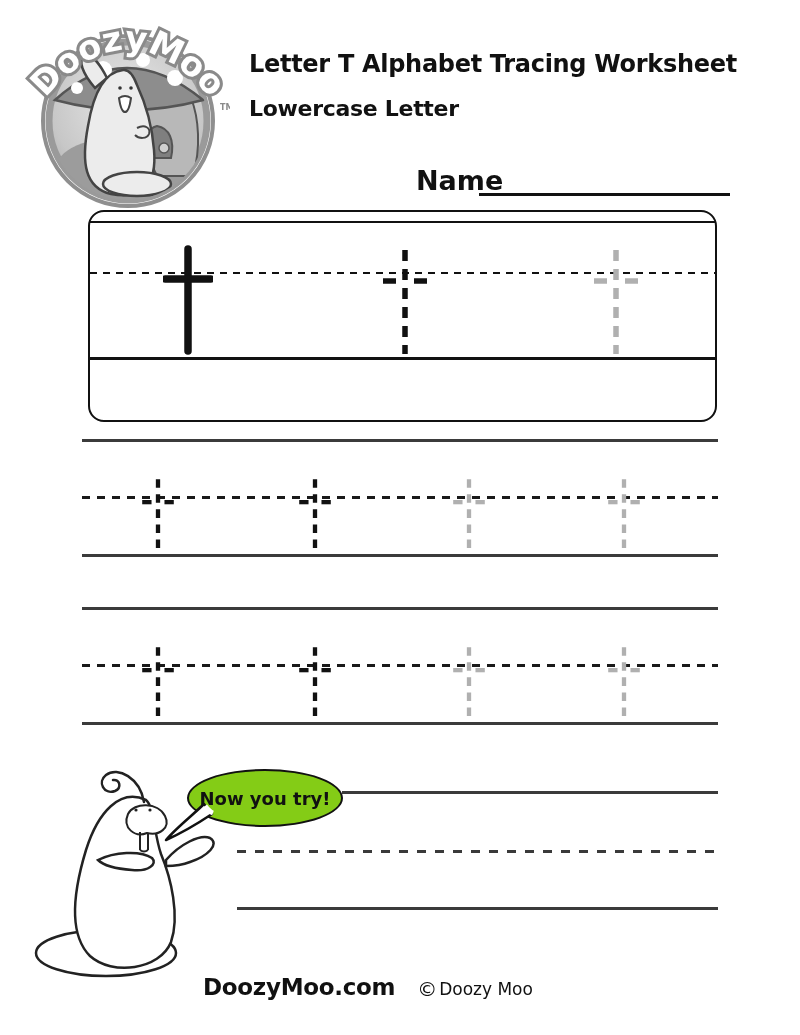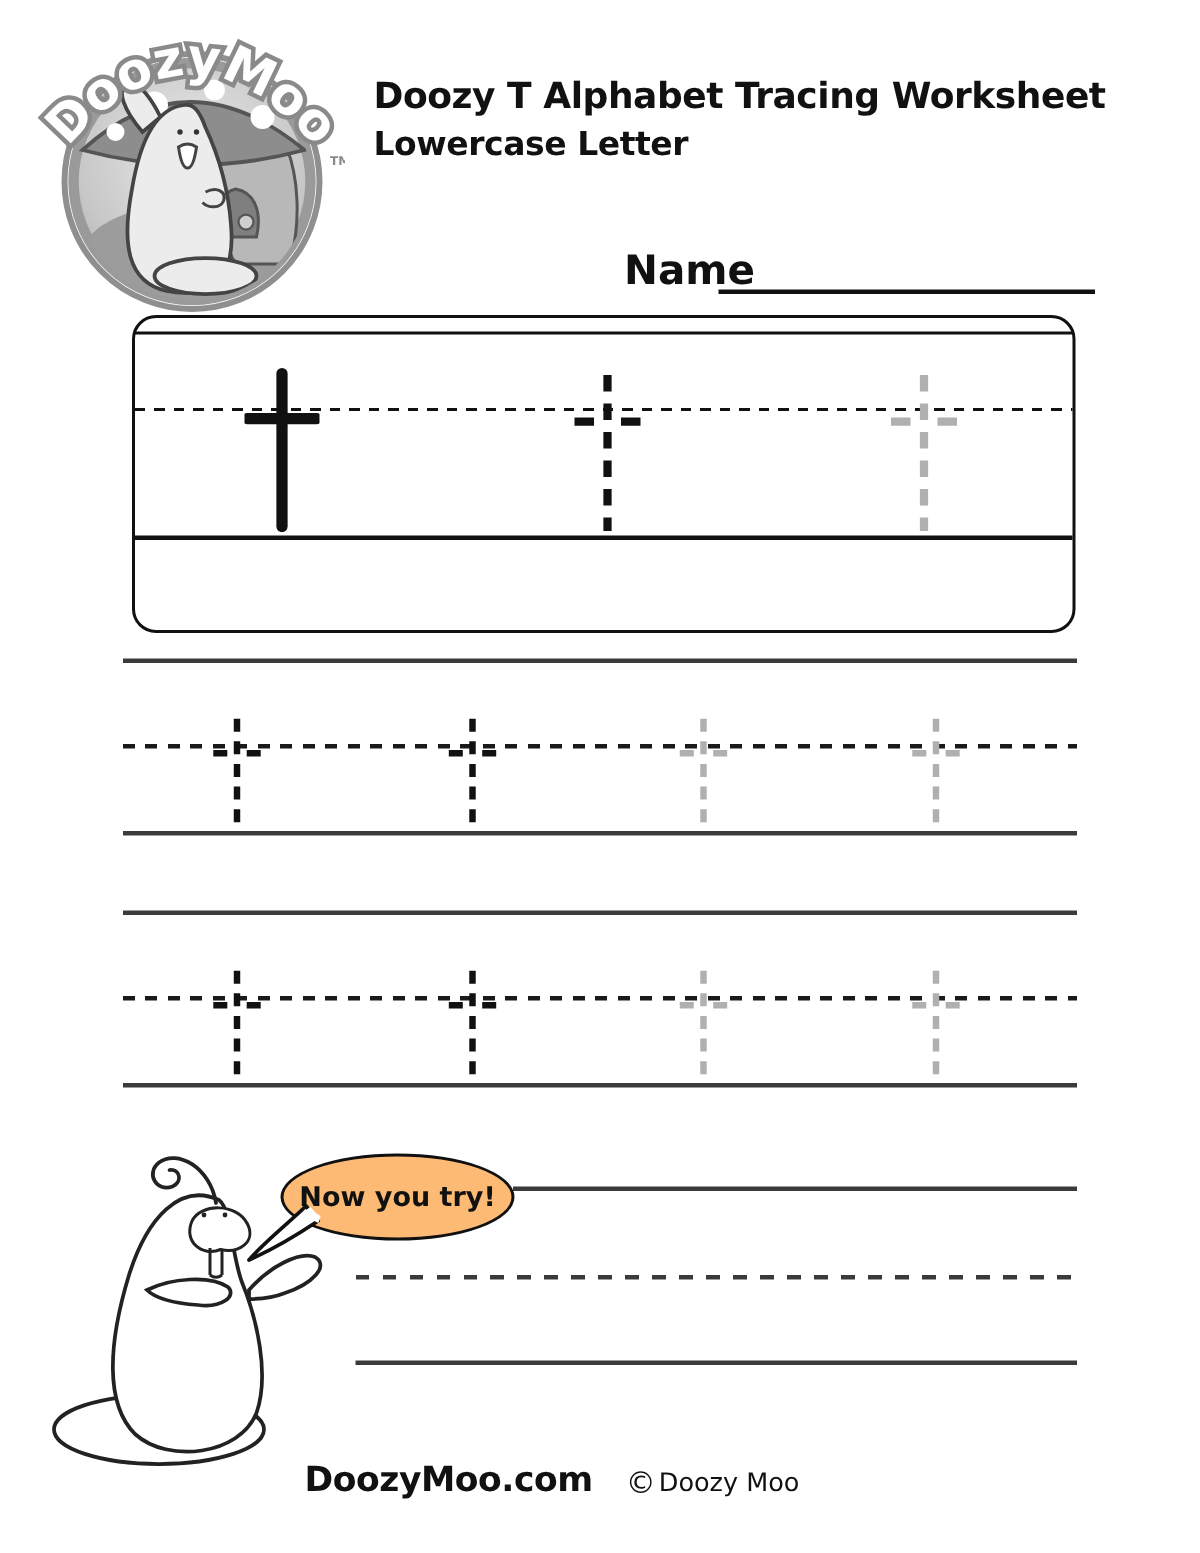--- a/index.html
+++ b/index.html
@@ -6,21 +6,21 @@
   body {
     width:800px; height:1035px; background:#ffffff;
     font-family:"DejaVu Sans", sans-serif; color:#111;
     position:relative; overflow:hidden;
   }
   .abs { position:absolute; }
 
   
   .title-block { left:249px; top:50px; }
   .title-line1 { font-size:24px; font-weight:bold; letter-spacing:-0.3px; white-space:nowrap; }
-  .title-line2 { font-size:22px; font-weight:bold; letter-spacing:-0.3px; margin-top:6px; }
+  .title-line2 { font-size:22px; font-weight:bold; letter-spacing:-0.3px; margin-top:18px; }
 
   .name-label { left:416px; top:165px; font-size:27px; font-weight:bold; }
   .name-line  { left:479px; top:193px; width:251px; height:2.5px; background:#111; }
 
   
   .solid-dark  { background:#3b3b3b; height:3px; }
   .solid-ink   { background:#111;    height:2px; }
   .dash-row    { height:2.5px;
                  background:repeating-linear-gradient(90deg,#1a1a1a 0 8px,transparent 8px 15px); }
   .dash-box    { height:2px;
@@ -38,21 +38,21 @@
   
   .t-ink  { color:#111; }
   .t-gray { color:#b0b0b0; }
   svg.t-glyph { display:block; }
 
   
   .bubble {
     left:187px; top:769px; width:152px; height:54px;
     border:2.5px solid #111; border-radius:50%;
     display:flex; align-items:center; justify-content:center;
-    background:#fdba74; z-index:2;
+    background:#84cc16; z-index:2;
   }
   .bubble-text { font-size:18px; font-weight:600; white-space:nowrap; }
   .bubble-tail { left:160px; top:800px; z-index:3; }
 
   
   .footer { left:0; top:974px; width:736px; text-align:center; }
   .footer-site { font-size:23px; font-weight:bold; letter-spacing:-0.3px; }
   .footer-copy { font-size:17px; margin-left:22px; }
   .footer-copy .c-sym { font-size:20px; vertical-align:-1px; margin-right:2px; }
 </style>
@@ -101,21 +101,21 @@
   </g>
 
   <path id="logoArc" d="M14,98 Q102,-14 192,98" fill="none"></path>
   <text font-size="34" font-weight="bold" fill="#ffffff" stroke="#8a8a8a" stroke-width="6" paint-order="stroke" text-anchor="middle" style="font-family:'DejaVu Sans',sans-serif;">
     <textPath href="#logoArc" startOffset="50%">DoozyMoo</textPath>
   </text>
   <text x="195" y="102" font-size="8" fill="#8a8a8a" font-weight="bold">TM</text>
 </svg>
 
 <div class="abs title-block">
-  <div class="title-line1">Doozy T Alphabet Tracing Worksheet</div>
+  <div class="title-line1">Letter T Alphabet Tracing Worksheet</div>
   <div class="title-line2">Lowercase Letter</div>
 </div>
 
 <div class="abs name-label">Name</div>
 <div class="abs name-line"></div>
 
 <div class="abs example-box">
   <div class="inner-line solid-ink" style="top:9px; height:2px;"></div>
   <div class="inner-line dash-box" style="top:60px;"></div>
   <div class="inner-line solid-ink" style="top:145px; height:2.5px;"></div>

